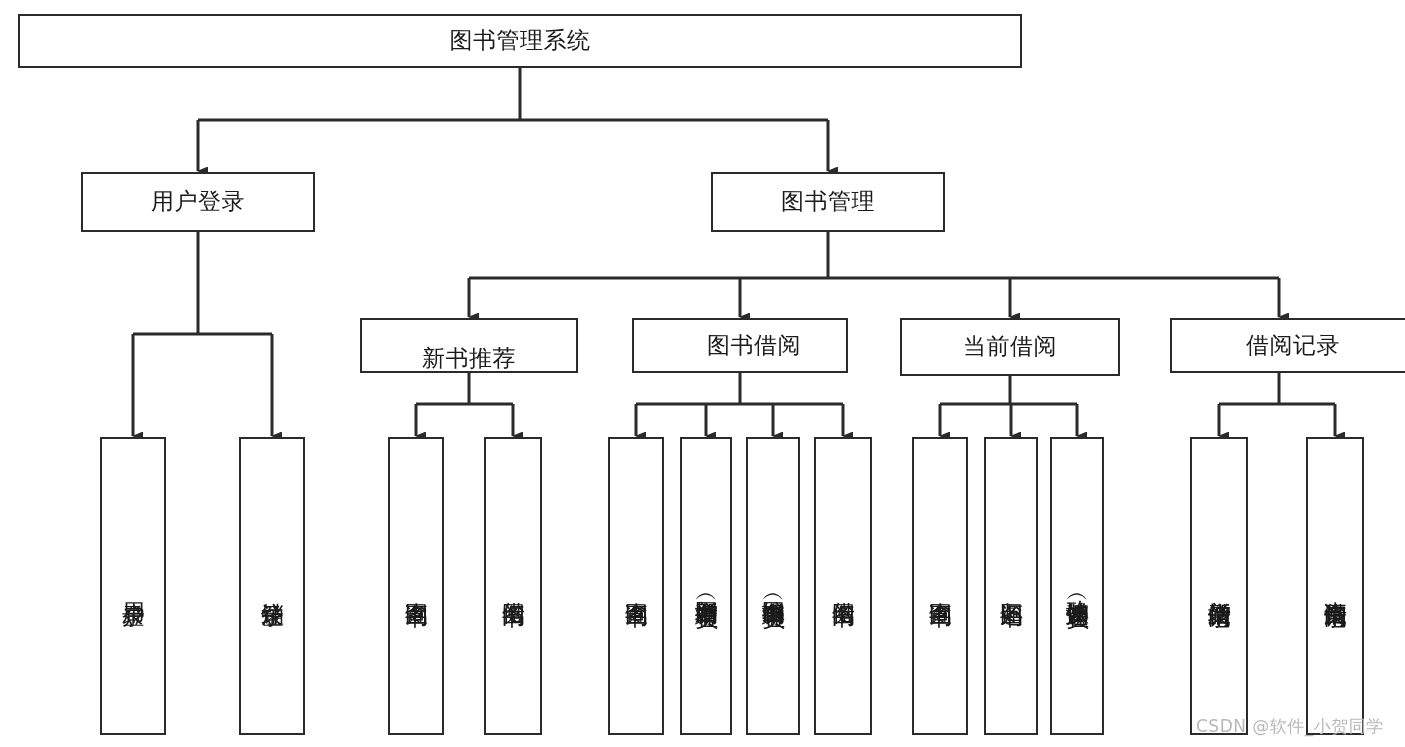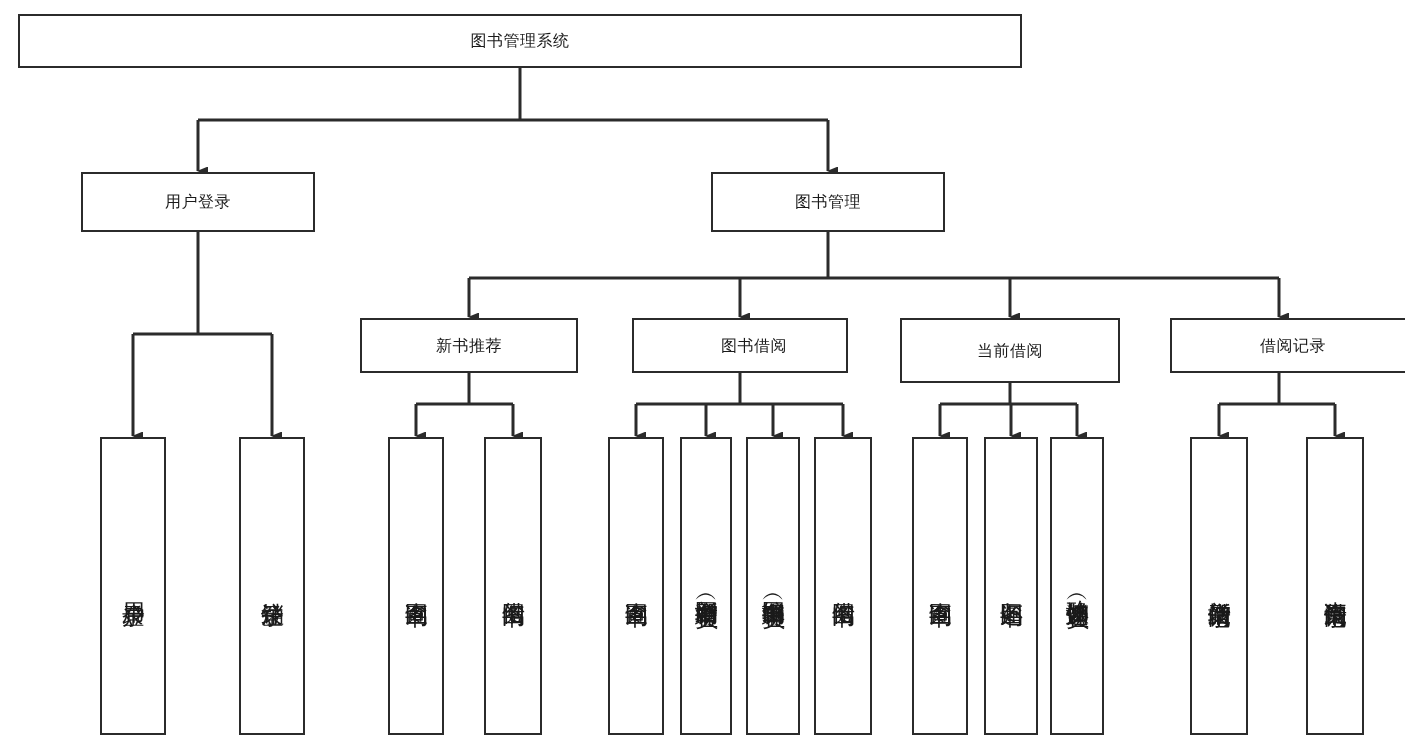--- a/index.html
+++ b/index.html
@@ -29,21 +29,21 @@
     position: absolute;
     box-sizing: border-box;
     background: #ffffff;
     border: 2px solid #2b2b2b;
     display: flex;
     align-items: center;
     justify-content: center;
     overflow: hidden;
   }
   .node-label-h {
-    font-size: 16px;
+    font-size: 23px;
     line-height: 1.1;
     color: #1a1a1a;
     white-space: nowrap;
     letter-spacing: 0.5px;
   }
   .node-label-v {
     font-size: 23px;
     line-height: 1.12;
     color: #1a1a1a;
     writing-mode: vertical-rl;
@@ -111,27 +111,27 @@
   <div id="nodes-layer">
       <div class="node-box" style="left: 18px; top: 14px; width: 1004px; height: 54px;">
         <span class="node-label-h">图书管理系统</span>
       </div>
       <div class="node-box" style="left: 81px; top: 172px; width: 234px; height: 60px;">
         <span class="node-label-h">用户登录</span>
       </div>
       <div class="node-box" style="left: 711px; top: 172px; width: 234px; height: 60px; text-align: right;">
         <span class="node-label-h">图书管理</span>
       </div>
-      <div class="node-box" style="left: 360px; top: 318px; width: 218px; height: 55px;">
+      <div class="node-box" style="left: 360px; top: 318px; width: 218px; height: 55px; align-items: flex-end;">
         <span class="node-label-h">新书推荐</span>
       </div>
       <div class="node-box" style="left: 632px; top: 318px; width: 216px; height: 55px; padding-left: 28px;">
         <span class="node-label-h">图书借阅</span>
       </div>
-      <div class="node-box" style="left: 900px; top: 318px; width: 220px; height: 65px;">
+      <div class="node-box" style="left: 900px; top: 318px; width: 220px; height: 58px;">
         <span class="node-label-h">当前借阅</span>
       </div>
       <div class="node-box" style="left: 1170px; top: 318px; width: 246px; height: 55px;">
         <span class="node-label-h">借阅记录</span>
       </div>
       <div class="node-box" style="left: 100px; top: 437px; width: 66px; height: 298px;">
         <span class="node-label-v">用户登录</span>
       </div>
       <div class="node-box" style="left: 239px; top: 437px; width: 66px; height: 298px;">
         <span class="node-label-v">注销登录</span>
@@ -164,14 +164,15 @@
         <span class="node-label-v">确认归还（管理员）</span>
       </div>
       <div class="node-box" style="left: 1190px; top: 437px; width: 58px; height: 298px;">
         <span class="node-label-v">新增借阅记录</span>
       </div>
       <div class="node-box" style="left: 1306px; top: 437px; width: 58px; height: 298px;">
         <span class="node-label-v">查询借阅记录</span>
       </div>
     </div>
 
+  <div class="watermark" style="left: 1196px; top: 715px; color: rgb(184, 184, 184);">CSDN @软件_小贺同学</div>
 
 </div>
 
 </body></html>

